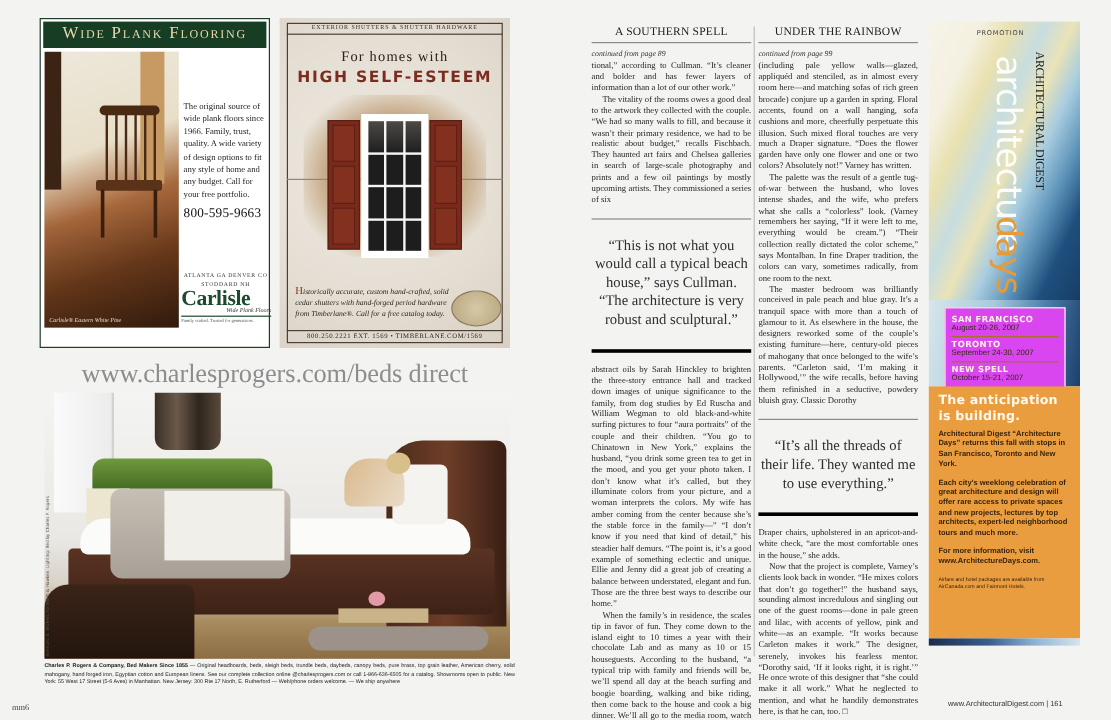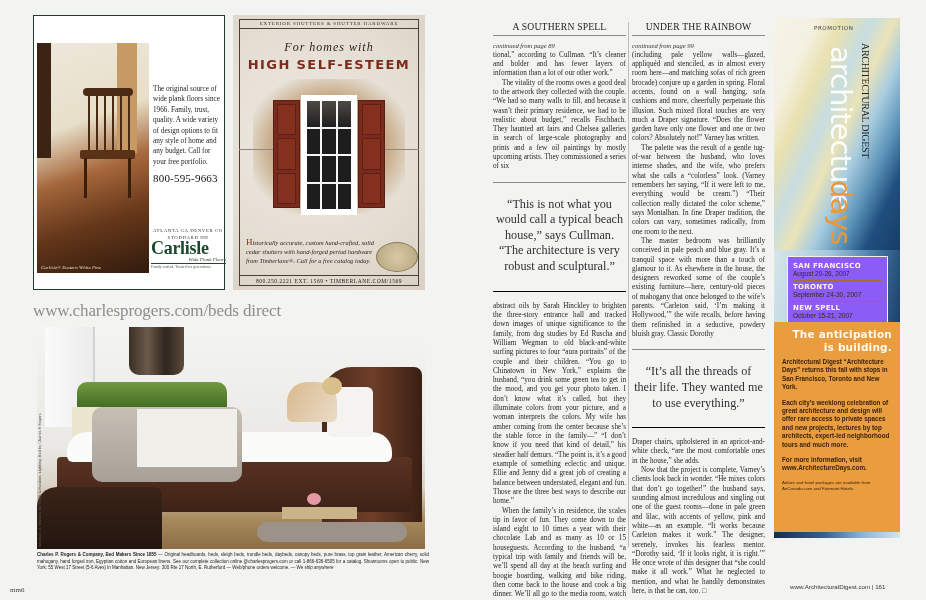--- a/index.html
+++ b/index.html
@@ -27,39 +27,39 @@
   .ad-wpf .brand .name { font-size: 18px; font-weight: bold; color: #1b4a2c; letter-spacing: -0.3px; line-height: 18px; }
   .ad-wpf .brand .sub { font-size: 5px; color: #333; text-align: right; border-bottom: 1px solid #1b4a2c; font-style: italic; padding-bottom: 1px; }
   .ad-wpf .brand .tag { font-size: 3.8px; color: #555; margin-top: 1px; }
   .ad-wpf .cities { position: absolute; left: 119px; top: 211px; width: 70px; text-align: center; font-size: 4.8px; letter-spacing: 0.6px; color: #333; line-height: 7px; }
   .ad-wpf .foot { position: absolute; left: 3px; bottom: 3px; width: 186px; height: 20px; background: #173d25; color: #e8d9a7; display: flex; align-items: center; justify-content: center; font-size: 13.5px; letter-spacing: 0.3px; }
 
   .ad-tl { position: absolute; left: 233px; top: 15px; width: 192px; height: 275px;
     background: radial-gradient(circle at 40% 45%, #eeeae3 0%, #e4ddd2 60%, #d9d0c3 100%); }
   .ad-tl .frame { position: absolute; left: 6px; top: 4px; right: 6px; bottom: 4px; border: 1px solid #4a4036; }
   .ad-tl .topline { position: absolute; left: 6px; right: 6px; top: 4px; height: 10px; border-bottom: 1px solid #4a4036; font-size: 5px; letter-spacing: 0.8px; text-align: center; line-height: 10px; color: #3b322a; text-transform: uppercase; }
-  .ad-tl .hl1 { position: absolute; left: 0; right: 0; top: 25px; text-align: center; font-style: italic; font-size: 12px; letter-spacing: 1px; color: #2a221c; }
+  .ad-tl .hl1 { position: absolute; left: 0; right: 0; top: 25px; text-align: center; font-size: 12px; letter-spacing: 1px; color: #2a221c; }
   .ad-tl .hl2 { position: absolute; left: 0; right: 0; top: 42px; text-align: center; font-family: "DejaVu Sans", sans-serif; font-weight: bold; font-size: 13px; letter-spacing: 1.4px; color: #7b2c1e; }
   .ad-tl .wall { position: absolute; left: 20px; top: 64px; width: 152px; height: 135px; background: radial-gradient(ellipse at center, #b6946c 0%, #c8ad8b 55%, rgba(220,210,195,0) 80%); }
   .ad-tl .hline { position: absolute; left: 6px; right: 6px; top: 134px; height: 1px; background: #8f877b; }
   .ad-tl .window { position: absolute; left: 68px; top: 80px; width: 56px; height: 120px; background: #fff; padding: 6px; }
   .ad-tl .window .glass { width: 100%; height: 100%; display: grid; grid-template-columns: repeat(3, 1fr); grid-template-rows: repeat(4, 1fr); gap: 2px; background: #f5f5f5; }
   .ad-tl .window .glass div { background: #1d1d1d; }
   .ad-tl .window .glass div:nth-child(-n+3) { background: linear-gradient(180deg, #4d4a45, #1f1f1f); }
   .ad-tl .shutter { position: absolute; top: 85px; width: 27px; height: 108px; background: #7a2a1c; border: 1px solid #5a1e14; display: flex; flex-direction: column; gap: 3px; padding: 3px; }
   .ad-tl .shutter div { flex: 1; border: 1px solid #5e2015; background: #84301f; }
   .ad-tl .shutter.l { left: 40px; }
   .ad-tl .shutter.r { left: 125px; }
   .ad-tl .copy { position: absolute; left: 13px; top: 223px; width: 128px; font-size: 6.4px; line-height: 9px; color: #2b2520; font-style: italic; }
   .ad-tl .copy .dropcap { color: #8a2e1f; font-size: 9px; font-style: normal; }
   .ad-tl .seal { position: absolute; left: 143px; top: 227px; width: 42px; height: 30px; border-radius: 50%; border: 1px solid #8a7a5c; background: radial-gradient(circle, #d6c9a6, #b7a57e); }
   .ad-tl .bottomline { position: absolute; left: 6px; right: 6px; bottom: 4px; height: 11px; border-top: 1px solid #4a4036; font-size: 5.6px; text-align: center; line-height: 11px; letter-spacing: 0.5px; color: #2b2520; text-transform: uppercase; }
 
   .ad-cpr { position: absolute; left: 33px; top: 296px; width: 392px; height: 270px; }
-  .ad-cpr .url { position: absolute; left: 0; top: 0; width: 392px; font-size: 17px; color: #8d8d8d; letter-spacing: -0.1px; white-space: nowrap; line-height: 30px; }
+  .ad-cpr .url { position: absolute; left: 0; top: 0; width: 392px; font-size: 22px; color: #8d8d8d; letter-spacing: -0.1px; white-space: nowrap; line-height: 30px; text-align: center; }
   .ad-cpr .photo { position: absolute; left: 4px; top: 31px; width: 388px; height: 222px; overflow: hidden;
     background: linear-gradient(180deg, #f4f4f2 0%, #e9e8e4 55%, #d8d2c6 72%, #a88b5f 86%, #8c6d44 100%); }
   .ad-cpr .photo .window-l { position: absolute; left: 8px; top: 0; width: 50px; height: 100px; border-right: 2px solid #d2d2d0; background: linear-gradient(90deg,#fafafa,#ececec); }
   .ad-cpr .photo .driftwood { position: absolute; left: 92px; top: 0; width: 55px; height: 48px; background: linear-gradient(90deg,#3b2f25,#6b5a4a,#2f261e,#5a4a3b); border-radius: 0 0 10px 10px; }
   .ad-cpr .photo .grass { position: absolute; left: 40px; top: 55px; width: 150px; height: 27px; background: linear-gradient(180deg,#6f9a3f,#426a22); border-radius: 10px 10px 3px 3px; }
   .ad-cpr .photo .planter { position: absolute; left: 35px; top: 80px; width: 36px; height: 30px; background: #ece5cf; }
   .ad-cpr .photo .headboard { position: absolute; left: 285px; top: 40px; width: 100px; height: 155px; background: linear-gradient(90deg,#4a2a1b,#6d3e28,#3a1f14); border-radius: 30px 8px 0 0; }
   .ad-cpr .photo .frame { position: absolute; left: 20px; top: 130px; width: 355px; height: 55px; background: linear-gradient(180deg,#5a3322,#3e2217); border-radius: 4px; }
   .ad-cpr .photo .mattress { position: absolute; left: 30px; top: 105px; width: 325px; height: 30px; background: #fbfbfa; border-radius: 20px 20px 6px 6px; }
   .ad-cpr .photo .throw { position: absolute; left: 55px; top: 80px; width: 150px; height: 75px; background: linear-gradient(180deg,#c6bfb4,#a8a097); border-radius: 10px; }
@@ -78,48 +78,49 @@
   .folio-left { position: absolute; left: 10px; top: 586px; font-size: 7px; color: #444; }
 
   
   .col { position: absolute; top: 22px; width: 133px; font-size: 7.2px; line-height: 9.32px; color: #262626; text-align: justify; hyphens: auto; }
   .col.c1 { left: 493px; }
   .col.c2 { left: 632px; }
   .col .title { text-align: center; font-size: 9.6px; letter-spacing: 0.2px; padding-bottom: 4px; border-bottom: 1px solid #8a8a8a; margin-bottom: 5px; color: #222; }
   .col .cont { font-style: italic; font-size: 6.5px; color: #333; }
   .col p { margin: 0; }
   .col p.ind { text-indent: 9px; }
-  .col .pull { border-top: 1px solid #8a8a8a; border-bottom: 1px solid #000000; margin: 10px 0 10px; padding: 14px 2px 16px; text-align: center; font-size: 12.2px; line-height: 15.6px; color: #303030; }
+  .col .pull { border-top: 1px solid #8a8a8a; border-bottom: 3px solid #000000; margin: 10px 0 10px; padding: 14px 2px 16px; text-align: center; font-size: 12.2px; line-height: 15.6px; color: #303030; }
   .col-divider { position: absolute; left: 628px; top: 22px; width: 1px; height: 525px; background: #bdbdbd; }
 
   
   .promo { position: absolute; left: 774px; top: 18px; width: 126px; height: 565px; }
   .promo .banner { position: absolute; left: 0; top: 0; width: 126px; height: 232px; overflow: hidden;
     background: linear-gradient(115deg, #f6f3e8 0%, #f4f1e2 18%, #e9e1b0 30%, #c7dde0 42%, #eae3b7 52%, #a9cde0 62%, #5c93b8 74%, #1f4f7e 85%, #173d66 100%); }
   .promo .banner .label { position: absolute; left: 40px; top: 7px; font-family: "DejaVu Sans", sans-serif; font-size: 5.5px; letter-spacing: 0.6px; color: #444; }
   .promo .banner .ad-title { position: absolute; left: 86px; top: 25px; writing-mode: vertical-rl; font-size: 10px; letter-spacing: -0.3px; color: #222; white-space: nowrap; text-transform: uppercase; }
   .promo .banner .arch { position: absolute; left: 52px; top: 28px; writing-mode: vertical-rl; font-family: "DejaVu Sans", sans-serif; font-size: 29px; letter-spacing: -1px; line-height: 29px; color: rgba(255,255,255,0.92); white-space: nowrap; }
   .promo .banner .days { position: absolute; left: 52px; top: 162px; writing-mode: vertical-rl; font-family: "DejaVu Sans", sans-serif; font-size: 29px; letter-spacing: -1px; line-height: 29px; color: #e69a3a; white-space: nowrap; }
-  .promo .dates-box { position: absolute; left: 13px; top: 238px; width: 101px; background: #8b5cf6; padding: 3px 5px 2px; border: 1.5px solid #f7f2e6; }
+  .promo .dates-box { position: absolute; left: 13px; top: 238px; width: 101px; background: #d946ef; padding: 3px 5px 2px; border: 1.5px solid #f7f2e6; }
   .promo .city { border-bottom: 1px solid #a86d26; padding: 2px 0 2px; }
   .promo .city:last-child { border-bottom: none; }
   .promo .city .n { font-family: "DejaVu Sans", sans-serif; font-weight: bold; font-size: 7px; color: #fff2de; letter-spacing: 0.3px; line-height: 8px; }
   .promo .city .d { font-family: "Liberation Sans", sans-serif; font-size: 6.5px; color: #3b2a14; line-height: 8px; }
   .promo .banner-bottom { position: absolute; left: 0; top: 232px; width: 126px; height: 72px; background: linear-gradient(100deg, #d7e6ea 0%, #a7c9dc 40%, #4d81ad 70%, #1b3f6b 100%); z-index: 0; }
   .promo .body { position: absolute; left: 0; top: 304px; width: 126px; height: 210px; background: #e99d3f; padding: 6px 8px; font-family: "Liberation Sans", sans-serif; color: #3a230b; }
-  .promo .body .hl { font-family: "DejaVu Sans", sans-serif; font-weight: bold; font-size: 10.5px; line-height: 12.5px; color: #fff8ec; margin-bottom: 5px; letter-spacing: 0.2px; text-align: right; }
+  .promo .body .hl { font-family: "DejaVu Sans", sans-serif; font-weight: bold; font-size: 10.5px; line-height: 12.5px; color: #fff8ec; margin-bottom: 5px; letter-spacing: 0.2px; }
   .promo .body p { font-size: 6.3px; line-height: 8.4px; font-weight: bold; margin-bottom: 7px; }
   .promo .body p.small { font-size: 4.4px; line-height: 6px; font-weight: normal; }
   .promo .stripe { position: absolute; left: 0; top: 514px; width: 126px; height: 6px; background: linear-gradient(90deg, #1a2c4a 0%, #3a5f8c 40%, #8cb3d4 70%, #d6e4ed 100%); }
   .folio-right { position: absolute; left: 790px; top: 583px; font-family: "Liberation Sans", sans-serif; font-size: 6.2px; color: #333; white-space: nowrap; }
 </style>
 </head>
 <body>
 
 <div class="ad-wpf">
+  <div class="head">Wide Plank Flooring</div>
   <div class="photo">
     <div class="doorframe"></div>
     <div class="wallpost"></div>
     <div class="chair">
       <div class="back"></div>
       <div class="spindle" style="left:8px"></div>
         <div class="spindle" style="left:16px"></div>
       <div class="spindle" style="left:24px"></div>
         <div class="spindle" style="left:32px"></div>
       <div class="spindle" style="left:40px"></div>

